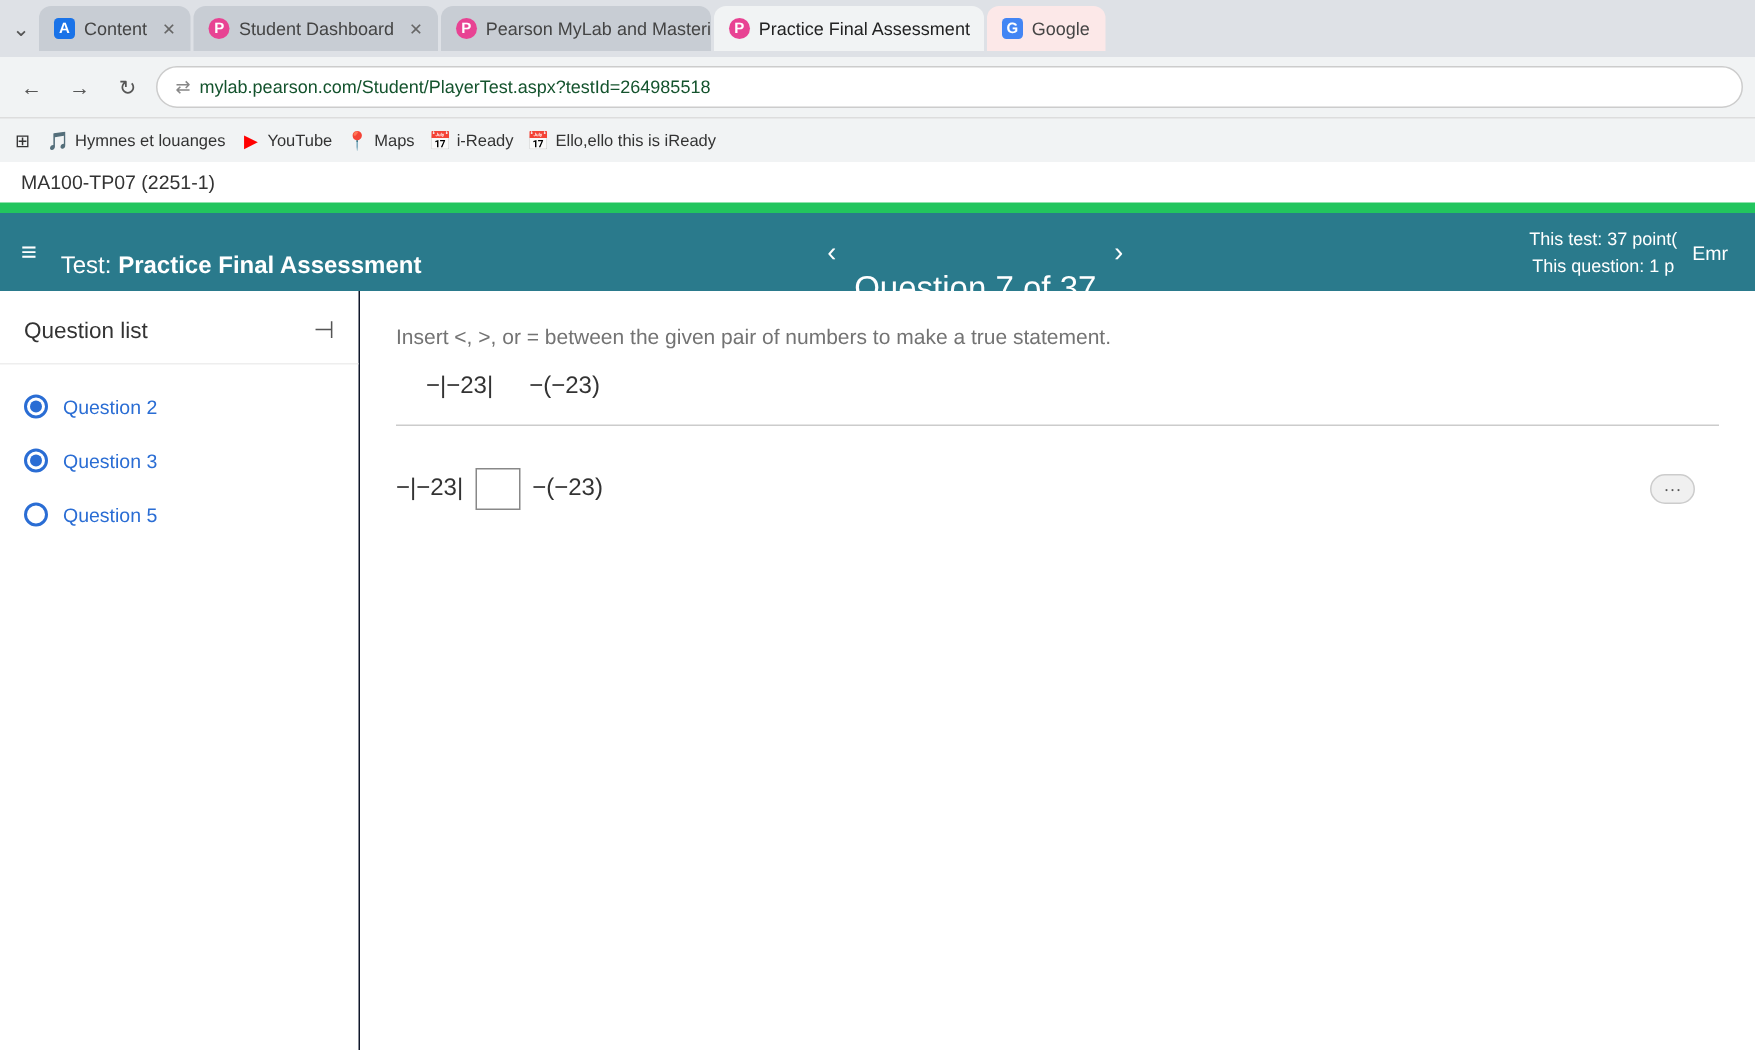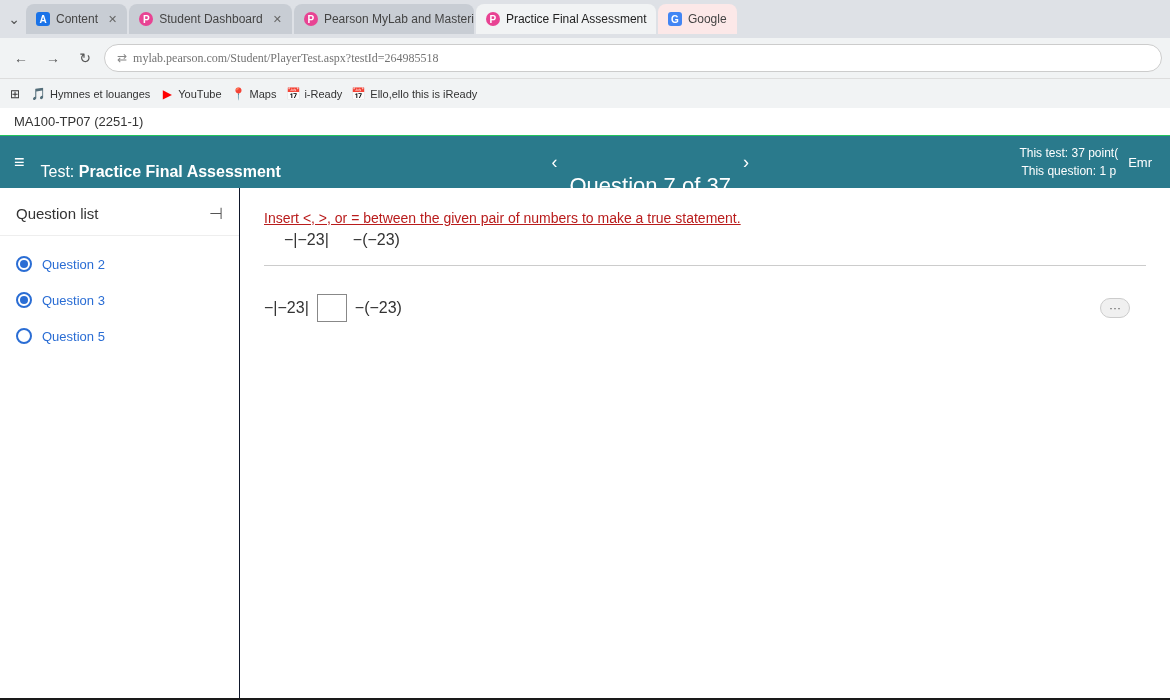--- a/index.html
+++ b/index.html
@@ -108,22 +108,21 @@
       border: 1px solid #ccc;
       border-radius: 14px;
       display: flex;
       align-items: center;
       padding: 0 12px;
       gap: 6px;
     }
 
     .address-text {
       font-size: 12px;
-      color: #737373;
-      font-family: Liberation Serif, serif;
+      color: #14532d;
     }
 
     .bookmarks-bar {
       display: flex;
       align-items: center;
       height: 30px;
       background: #f1f3f4;
       border-top: 1px solid #ddd;
       padding: 0 8px;
       gap: 10px;
@@ -151,21 +150,21 @@
     
     .page-content {
       background: #fff;
       width: 100%;
     }
 
     .page-header {
       padding: 6px 14px;
       font-size: 13px;
       color: #333;
-      border-bottom: 1px solid #22c55e;
+      border-bottom: 7px solid #22c55e;
     }
 
     
     .test-header {
       background: #2a7a8c;
       color: #fff;
       display: flex;
       align-items: center;
       height: 52px;
       padding: 0 14px;
@@ -295,24 +294,23 @@
 
     
     .question-area {
       flex: 1;
       padding: 20px 24px;
       background: #fff;
     }
 
     .question-instruction {
       font-size: 14px;
-      color: #b91c1c;
-      margin-bottom: 2px;
+      color: #737373;
+      margin-bottom: 14px;
       line-height: 1.5;
-      text-decoration: underline;
     }
 
     .math-expression {
       font-size: 16px;
       color: #333;
       margin-bottom: 16px;
       padding-left: 20px;
       display: flex;
       align-items: center;
       gap: 24px;

